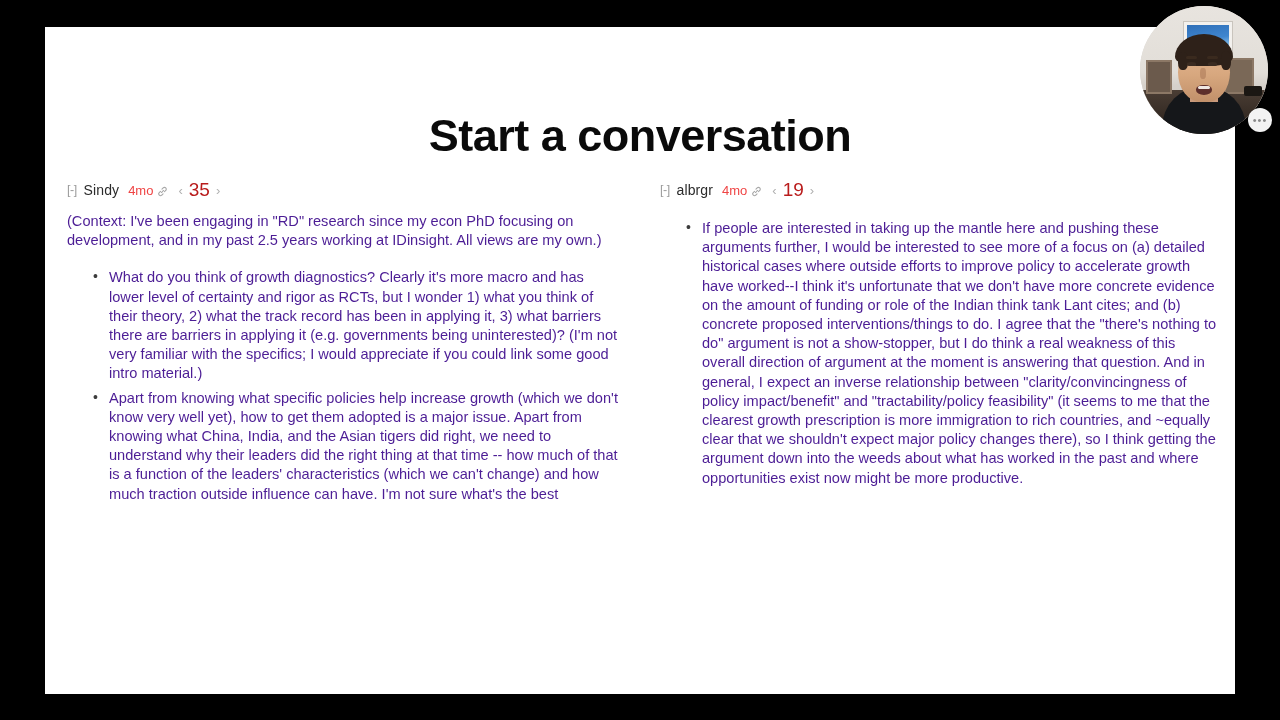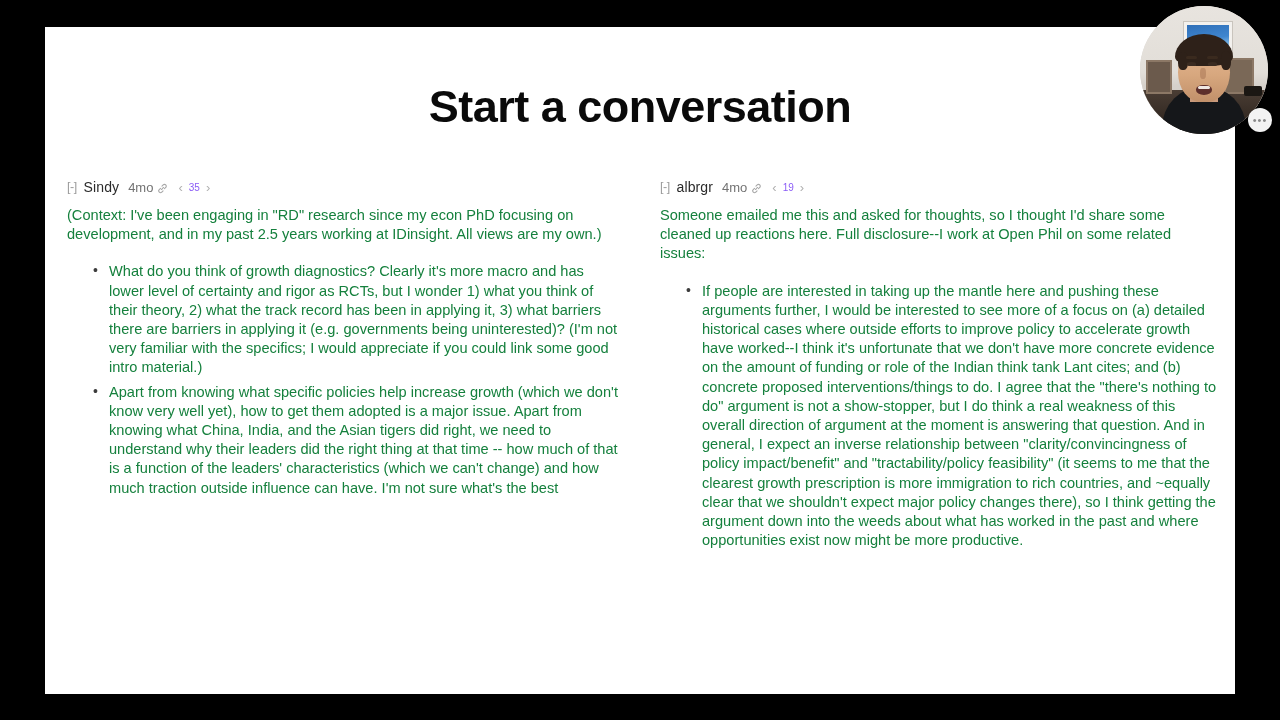--- a/index.html
+++ b/index.html
@@ -29,21 +29,21 @@
     top: 27px;
     width: 1190px;
     height: 667px;
     background: #ffffff;
     overflow: hidden;
   }
 
   #slide-title {
     position: absolute;
     left: 0;
-    top: 55px;
+    top: 84px;
     width: 1190px;
     text-align: center;
     font-family: "Liberation Sans", sans-serif;
     font-weight: bold;
     font-size: 45px;
     letter-spacing: -0.5px;
     color: #0a0a0a;
     line-height: 1.1;
   }
 
@@ -89,21 +89,21 @@
   }
   .author {
     font-weight: normal;
     font-size: 14px;
     color: #2b2b2b;
     margin-right: 9px;
     letter-spacing: 0.1px;
   }
   .age {
     font-size: 13px;
-    color: #737373;
+    color: #ef4444;
     margin-right: 4px;
   }
   .link-icon {
     display: inline-block;
     width: 11px;
     height: 11px;
     margin-right: 10px;
     position: relative;
     top: 1px;
   }
@@ -114,31 +114,31 @@
     gap: 6px;
     color: #a2a2a2;
     font-size: 13px;
   }
   .chev {
     font-size: 13px;
     color: #b0b0b0;
     line-height: 1;
   }
   .score {
-    color: #8b5cf6;
-    font-size: 10px;
+    color: #b91c1c;
+    font-size: 19px;
     text-align: right;
   }
 
   
   .comment-body {
     font-family: "Liberation Sans", sans-serif;
     font-size: 14.6px;
     line-height: 19.2px;
-    color: #15803d;
+    color: #4c1d95;
   }
   .comment-body p {
     margin: 0 0 0 0;
   }
   .comment-body ul {
     margin: 18px 0 0 0;
     padding-left: 16px;
     list-style: none;
   }
   .comment-body li {
@@ -374,21 +374,20 @@
             </svg>
           </span>
           <span class="vote-group">
             <span class="chev">‹</span>
             <span class="score">19</span>
             <span class="chev">›</span>
           </span>
         </div>
 
         <div class="comment-body">
-          <p>Someone emailed me this and asked for thoughts, so I thought I'd share some cleaned up reactions here. Full disclosure--I work at Open Phil on some related issues:</p>
           <ul>
             <li>If people are interested in taking up the mantle here and pushing these arguments further, I would be interested to see more of a focus on (a) detailed historical cases where outside efforts to improve policy to accelerate growth have worked--I think it's unfortunate that we don't have more concrete evidence on the amount of funding or role of the Indian think tank Lant cites; and (b) concrete proposed interventions/things to do. I agree that the "there's nothing to do" argument is not a show-stopper, but I do think a real weakness of this overall direction of argument at the moment is answering that question. And in general, I expect an inverse relationship between "clarity/convincingness of policy impact/benefit" and "tractability/policy feasibility" (it seems to me that the clearest growth prescription is more immigration to rich countries, and ~equally clear that we shouldn't expect major policy changes there), so I think getting the argument down into the weeds about what has worked in the past and where opportunities exist now might be more productive.</li>
           </ul>
         </div>
 
       </div>
 
     </div>
   </div>
 

